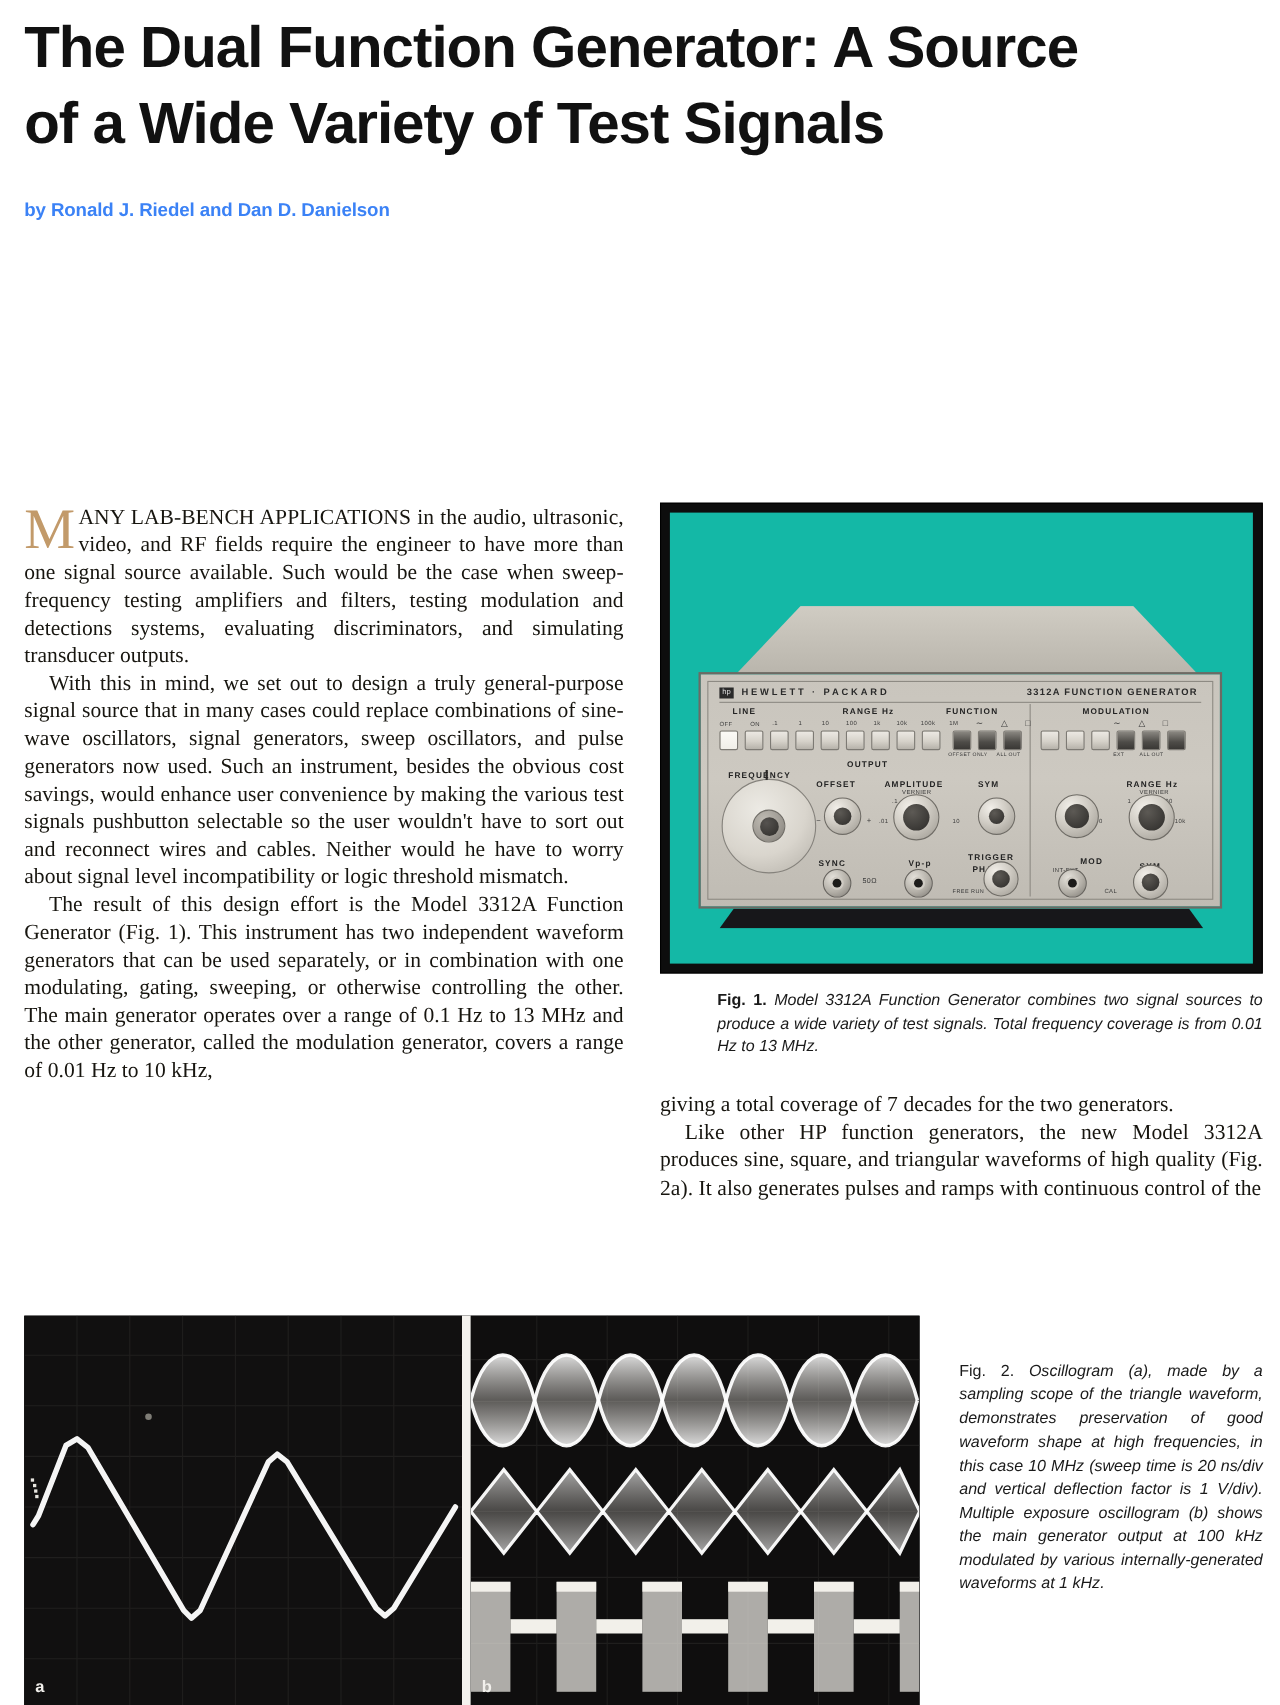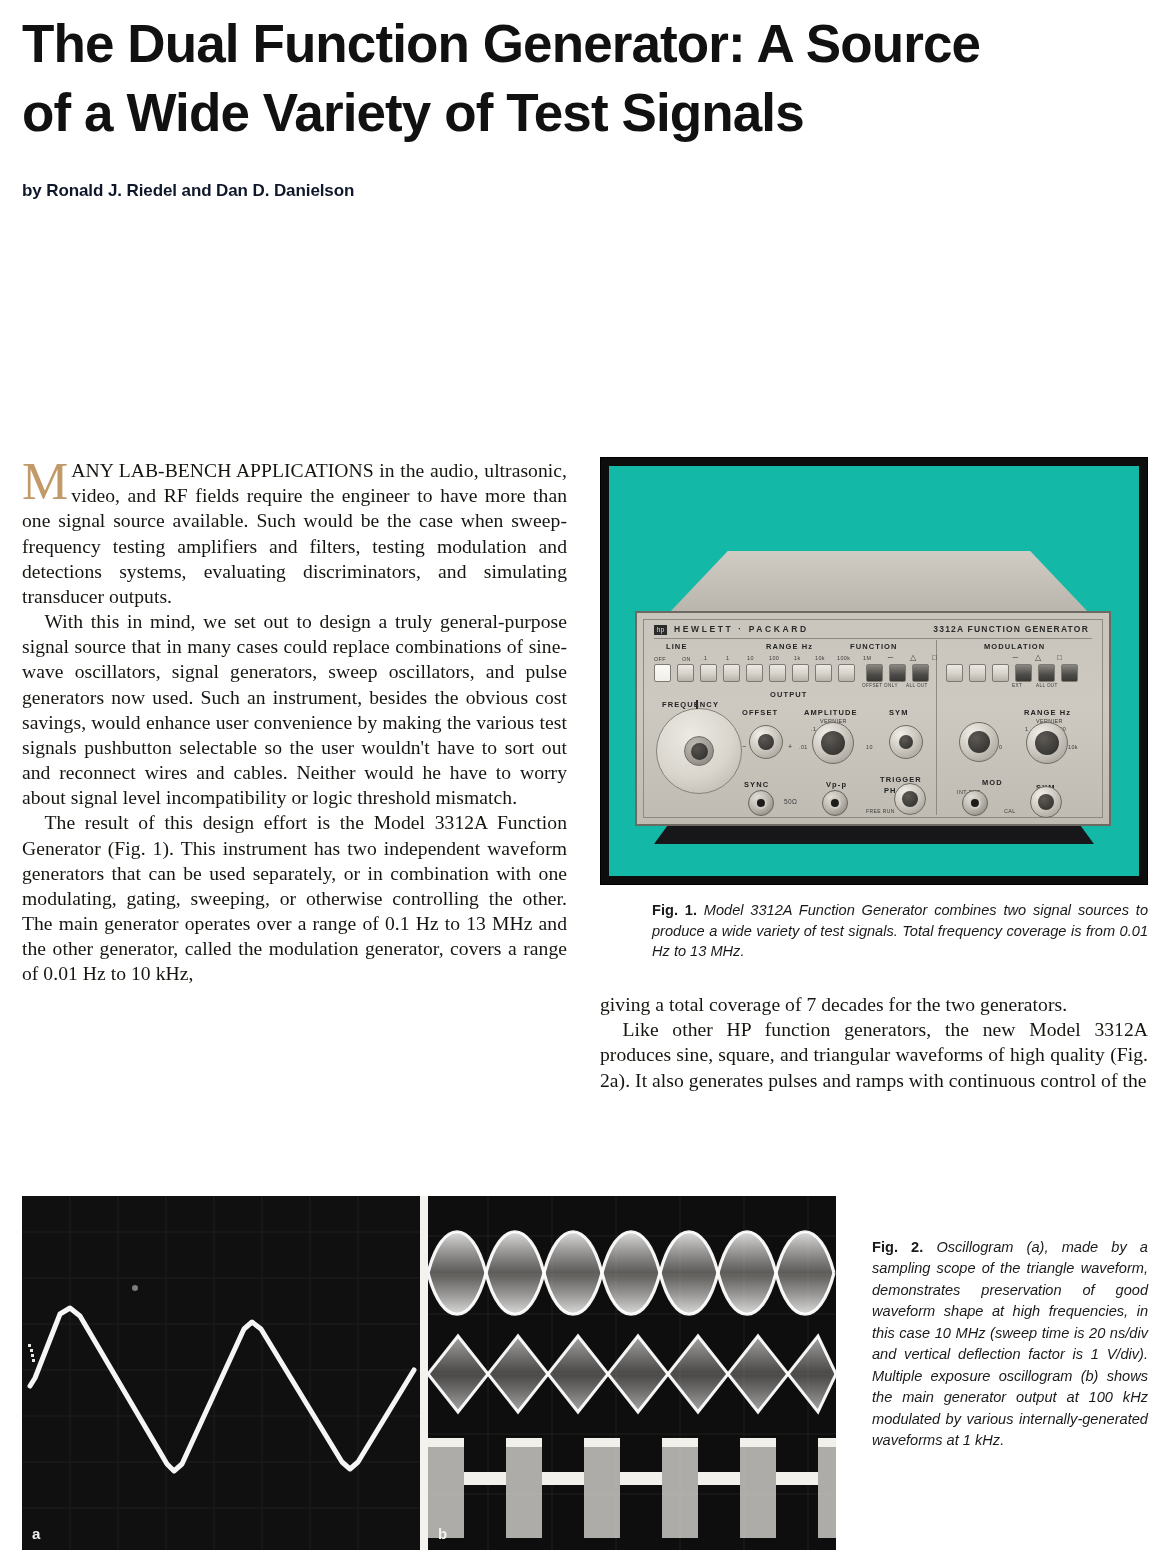--- a/index.html
+++ b/index.html
@@ -39,21 +39,21 @@
     margin: 22px 0 0 0;
     letter-spacing: -0.15px;
     white-space: pre-line;
   }
 
   #byline {
     font-family: "Liberation Sans", sans-serif;
     font-weight: bold;
     font-size: 17px;
     letter-spacing: -0.1px;
-    color: #0f172a;
+    color: #3b82f6;
     margin: 33px 0 0 0;
   }
 
   
   .col {
     position: absolute;
     font-family: "Liberation Serif", serif;
     font-size: 19.6px;
     line-height: 1.285;
     text-align: justify;
@@ -289,21 +289,21 @@
   #fig2-caption {
     position: absolute;
     left: 872px; top: 1237px; width: 276px;
     font-family: "Liberation Sans", sans-serif;
     font-style: italic;
     font-size: 14.6px;
     line-height: 1.47;
     color: #1a1a1a;
     text-align: justify;
   }
-  #fig2-caption b { font-style: normal; font-weight: bold; margin-top: 12px; }
+  #fig2-caption b { font-style: normal; font-weight: normal; margin-top: 12px; }
 </style>
 </head>
 <body>
 
 <div id="header">
   <h1 id="title">The Dual Function Generator: A Source
 of a Wide Variety of Test Signals</h1>
   <div id="byline">by Ronald J. Riedel and Dan D. Danielson</div>
 </div>
 
@@ -328,21 +328,21 @@
         <div class="brand-row">
           <div class="hp-logo">hp</div>
           <div class="hp-name">HEWLETT · PACKARD</div>
           <div class="model-name">3312A FUNCTION GENERATOR</div>
         </div>
 
         <div class="section-divider"></div>
 
         <div class="grp-label" style="left:22px; top:22px;">LINE</div>
         <div class="grp-label" style="left:122px; top:22px;">RANGE Hz</div>
-        <div class="grp-label" style="left:206px; top:22px;">FUNCTION</div>
+        <div class="grp-label" style="left:216px; top:22px;">FUNCTION</div>
         <div class="grp-label" style="left:340px; top:22px;">MODULATION</div>
 
         <div class="tiny-label" style="left:10px; top:36px;">OFF</div>
         <div class="tiny-label" style="left:38px; top:36px;">ON</div>
 
         <div class="tiny-label" style="left:58px;  top:35px;">.1</div>
         <div class="tiny-label" style="left:82px;  top:35px;">1</div>
         <div class="tiny-label" style="left:103px; top:35px;">10</div>
         <div class="tiny-label" style="left:125px; top:35px;">100</div>
         <div class="tiny-label" style="left:150px; top:35px;">1k</div>

